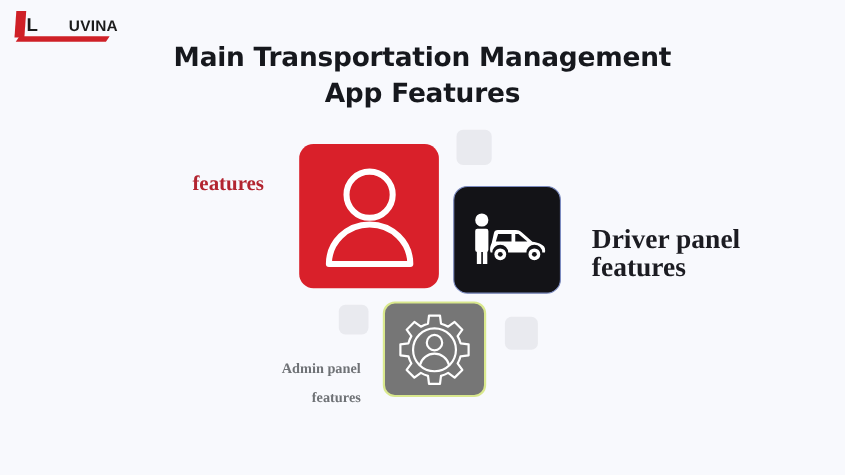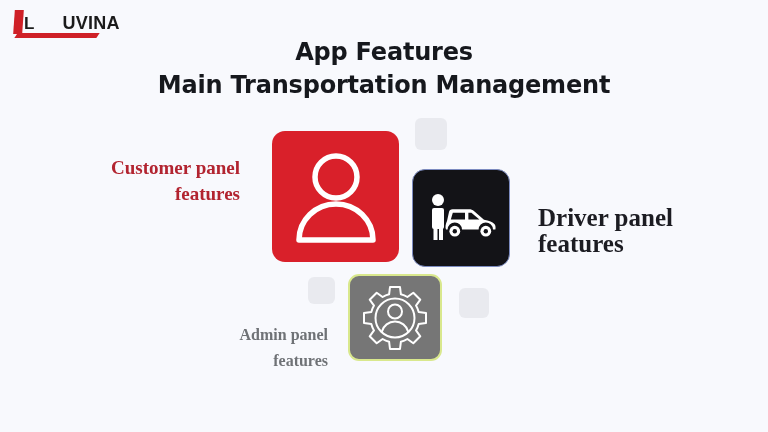--- a/index.html
+++ b/index.html
@@ -53,21 +53,21 @@
     left: 10px;
     top: 3px;
     font-family: "Liberation Sans", sans-serif;
     font-weight: bold;
     font-size: 17px;
     letter-spacing: 0.2px;
     color: #1b1b1b;
     line-height: 20px;
   }
   .logo-text .sm {
-    font-size: 18px;
+    font-size: 14px;
     padding-left: 28px;
   }
 
   
   .page-title {
     position: absolute;
     left: 0;
     top: 36px;
     width: 768px;
     text-align: center;
@@ -145,40 +145,40 @@
     width: 200px;
     text-align: left;
     font-size: 25px;
     color: #1c1c22;
   }
   .label-admin {
     left: 80px;
     top: 322px;
     width: 248px;
     text-align: right;
-    font-size: 16px;
+    font-size: 13px;
     color: #6f7276;
   }
 </style>
 </head>
 <body>
 
 <div class="logo">
   <div class="logo-bracket">
     <div class="bar-v"></div>
     <div class="bar-h"></div>
   </div>
   <div class="logo-text">
     <span>L</span><span class="sm">UVINA</span>
   </div>
 </div>
 
 <div class="page-title">
+  <div>Main Transportation Management</div>
   <div>App Features</div>
-  <div>Main Transportation Management</div>
 </div>
 
 <div class="deco deco-1"></div>
 <div class="deco deco-2"></div>
 <div class="deco deco-3"></div>
 
 <div class="tile tile-customer">
   <svg width="84" height="92" viewBox="0 0 84 92">
     <circle cx="42" cy="26" r="21" fill="none" stroke="#ffffff" stroke-width="5.5"></circle>
     <path d="M5 89 A37 36 0 0 1 79 89 Z" fill="none" stroke="#ffffff" stroke-width="5.5" stroke-linejoin="round"></path>
@@ -210,21 +210,20 @@
     <g fill="none" stroke="#ffffff" stroke-width="2" stroke-linejoin="round">
       <path d="M28 2 L38 2 L38.9 9.3 A24.4 24.4 0 0 1 45.4 12 L51.3 7.7 L58.3 14.7 L54 20.6 A24.4 24.4 0 0 1 56.7 27.1 L64 28 L64 38 L56.7 38.9 A24.4 24.4 0 0 1 54 45.4 L58.3 51.3 L51.3 58.3 L45.4 54 A24.4 24.4 0 0 1 38.9 56.7 L38 64 L28 64 L27.1 56.7 A24.4 24.4 0 0 1 20.6 54 L14.7 58.3 L7.7 51.3 L12 45.4 A24.4 24.4 0 0 1 9.3 38.9 L2 38 L2 28 L9.3 27.1 A24.4 24.4 0 0 1 12 20.6 L7.7 14.7 L14.7 7.7 L20.6 12 A24.4 24.4 0 0 1 27.1 9.3 Z"></path>
       <circle cx="33" cy="33" r="19.5"></circle>
       <circle cx="33" cy="26.5" r="7"></circle>
       <path d="M19.8 46.8 A13.6 13.6 0 0 1 46.2 46.8" stroke-linecap="round"></path>
     </g>
   </svg>
 </div>
 
 <div class="label label-customer">
-  <div>Customer panel</div>
   <div>features</div>
 </div>
 
 <div class="label label-driver">
   <div>Driver panel</div>
   <div>features</div>
 </div>
 
 <div class="label label-admin">
   <div>Admin panel</div>

